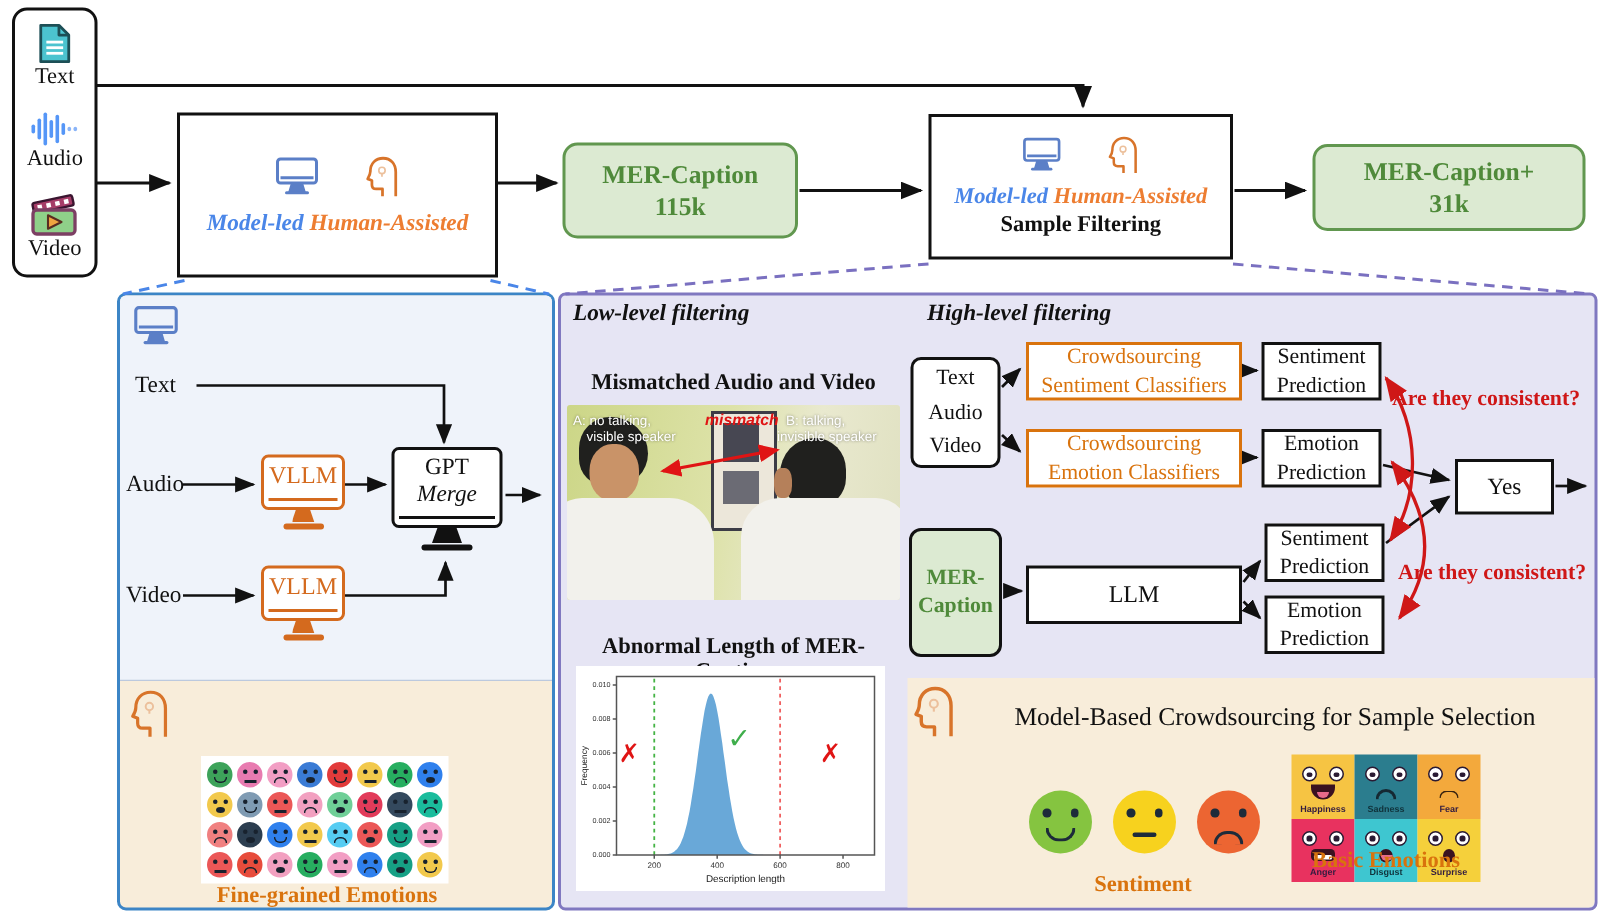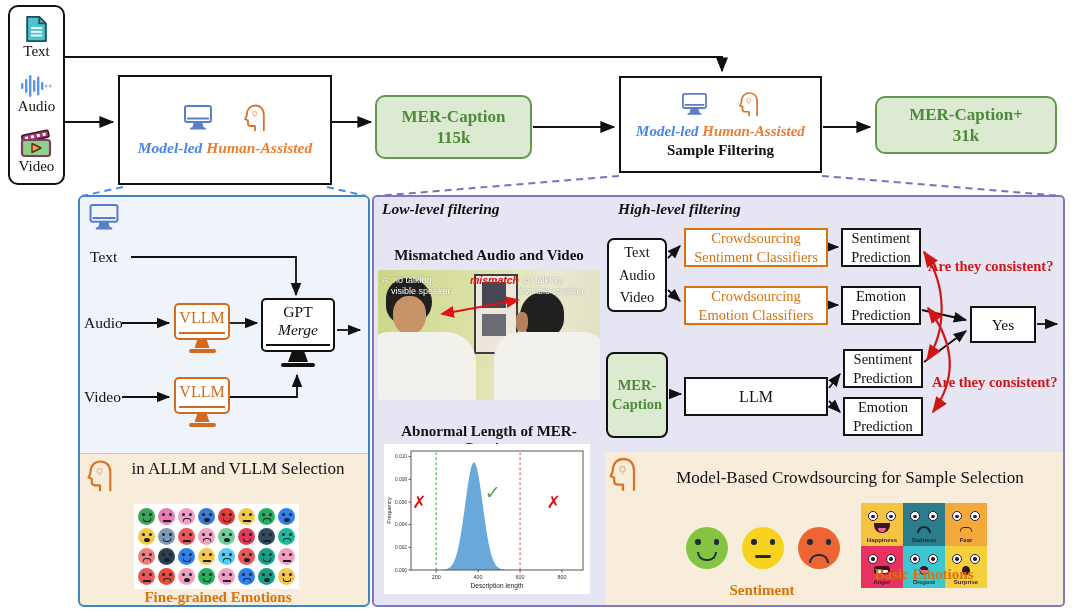--- a/index.html
+++ b/index.html
@@ -281,21 +281,20 @@
 </div>
 
 <span class="abs node" style="left:86px;top:459px;">
   <svg width="28" height="33" viewBox="0 0 34 40">
       <path d="M17 39 L17 32 L11 32 C8.5 32 7 30.5 7 28 L7 24 L3 22.5 C4.5 20 5.5 18.2 5.5 15.5 C5.5 8 10.5 3 17.5 3 C25 3 29.5 8.5 29.5 16 L29.5 39" fill="none" stroke="#d8742a" stroke-width="2.6" stroke-linejoin="round"></path>
     <circle cx="16.5" cy="14.5" r="3" fill="none" stroke="#ecc09c" stroke-width="1.6"></circle>
       <line x1="16.5" y1="17.5" x2="16.5" y2="20.5" stroke="#ecc09c" stroke-width="1.6"></line>
     </svg></span>
 
 <div class="abs node" style="left:112px;top:458px;width:252px;text-align:center;font-size:17px;line-height:1.3;">
-  <div>in ALLM and VLLM Selection</div>
 </div>
 <div class="abs fg-grid" id="fg-grid" style="left:134px;top:504px;">
     <div class="fg-face" style="background: rgb(61, 163, 90);">
       <span class="fg-eye" style="left: 3.5px;"></span>
       <span class="fg-eye" style="right: 3.5px;"></span>
       <span class="fg-mouth fgm0"></span>
     </div>
     <div class="fg-face" style="background: rgb(232, 123, 176);">
       <span class="fg-eye" style="left: 3.5px;"></span>
       <span class="fg-eye" style="right: 3.5px;"></span>

